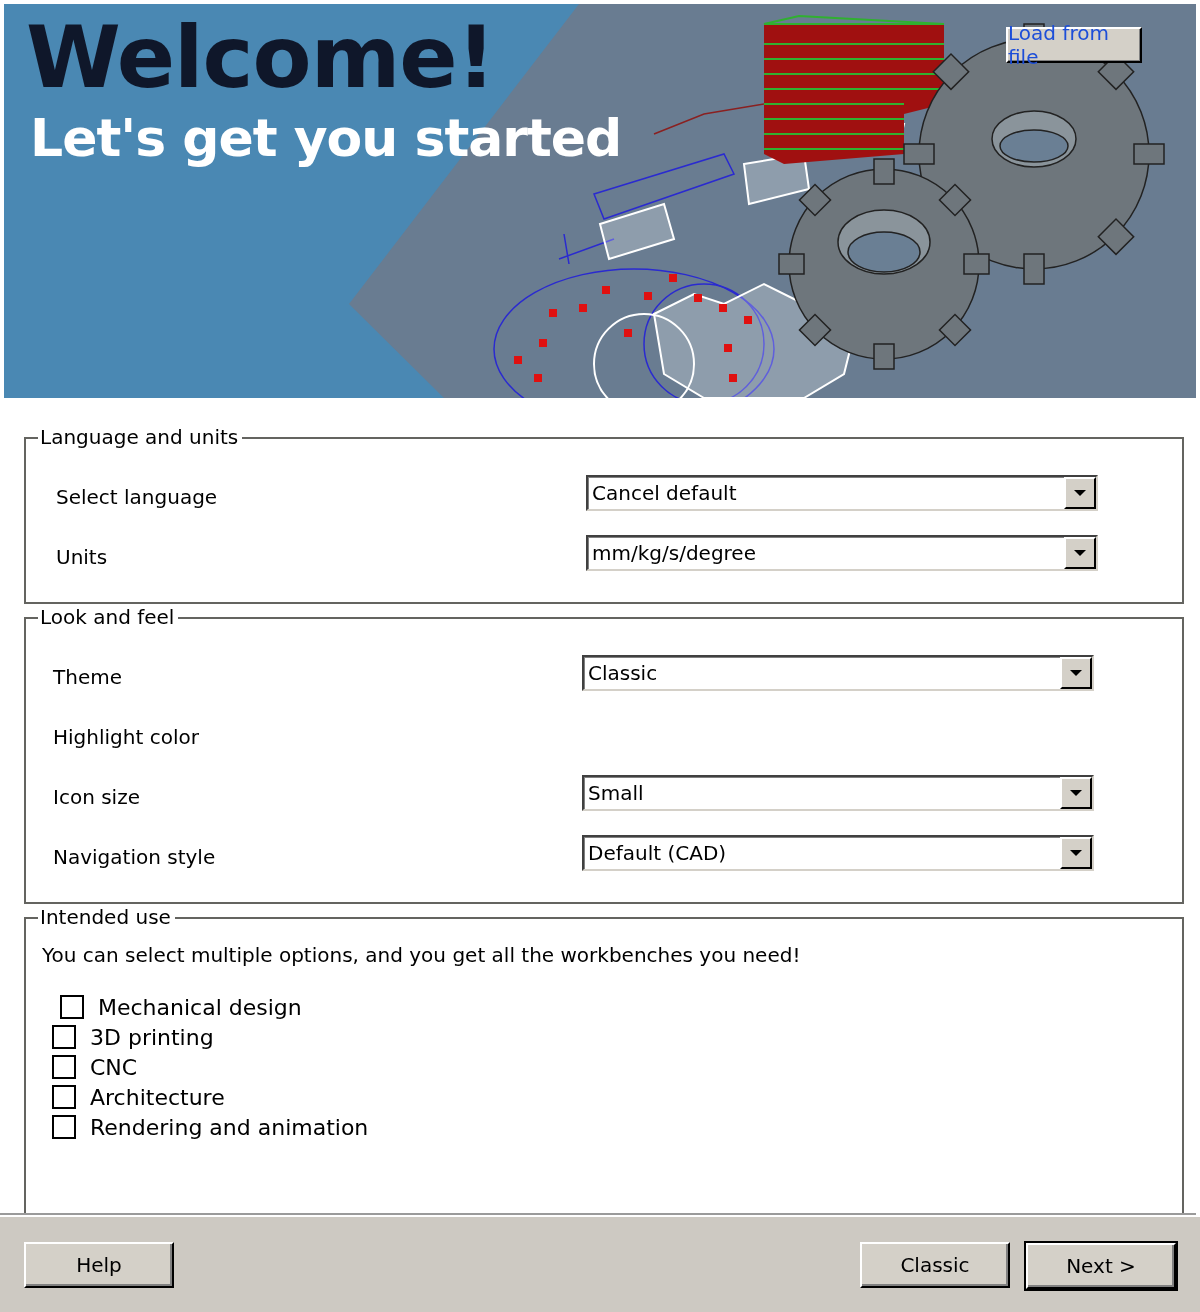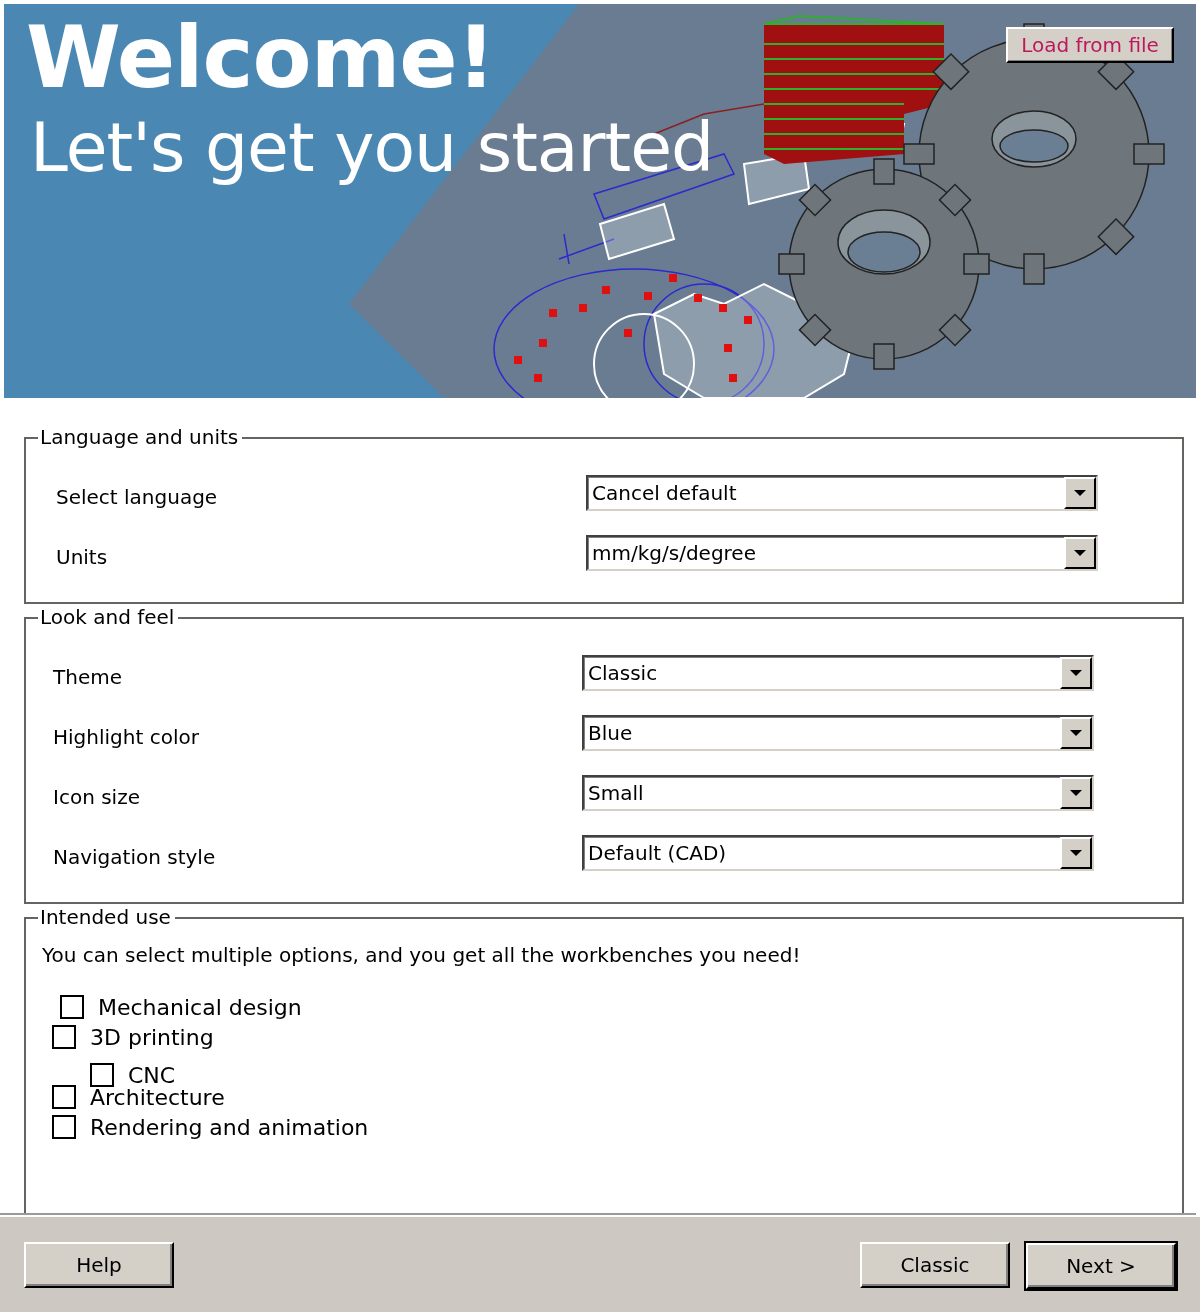--- a/index.html
+++ b/index.html
@@ -14,30 +14,30 @@
   }
   
   .banner {
     position: absolute; left: 4px; top: 4px; width: 1192px; height: 394px;
     background: #697c91; overflow: hidden;
   }
   .banner svg.bg { position: absolute; left: 0; top: 0; }
   .welcome {
     position: absolute; left: 22px; top: 6px;
     font-family: "DejaVu Sans", sans-serif; font-weight: bold;
-    font-size: 86px; color: #ffffff; letter-spacing: -1px; line-height: 1.1;
+    font-size: 86px; color: #0f172a; letter-spacing: -1px; line-height: 1.1;
   }
   .subtitle {
     position: absolute; left: 26px; top: 104px;
-    font-family: "DejaVu Sans", sans-serif; font-weight: normal;
-    font-size: 68px; color: #ffffff; letter-spacing: -1px;
+    font-family: "DejaVu Sans", sans-serif; font-weight: bold;
+    font-size: 52px; color: #ffffff; letter-spacing: -1px;
   }
   .load-btn {
-    position: absolute; left: 1002px; top: 23px; width: 168px; height: 36px;
-    background: #d4d0c8; font-size: 20px; color: #be185d;
+    position: absolute; left: 1002px; top: 23px; width: 136px; height: 36px;
+    background: #d4d0c8; font-size: 20px; color: #1d4ed8;
     border-top: 2px solid #ffffff; border-left: 2px solid #ffffff;
     border-right: 2px solid #000; border-bottom: 2px solid #000;
     box-shadow: inset -1px -1px 0 #808080;
     display: flex; align-items: center; justify-content: center;
     cursor: pointer;
   }
   
   .group {
     position: absolute; left: 24px; width: 1160px;
     border: 2px solid #646460;
@@ -198,26 +198,20 @@
 <div class="group" style="top:617px; height:287px;">
   <div class="group-title">Look and feel</div>
   <div class="row-label" style="left:27px; top:46px;">Theme</div>
   <div class="combo" style="left:556px; top:36px; width:512px;">
     <span class="combo-value">Classic</span>
     <span class="combo-arrow">
         <span class="tri"></span>
       </span>
   </div>
   <div class="row-label" style="left:27px; top:106px;">Highlight color</div>
-  <div class="combo" style="left:556px; top:96px; width:512px;">
-    <span class="combo-value">Blue</span>
-    <span class="combo-arrow">
-        <span class="tri"></span>
-      </span>
-  </div>
   <div class="row-label" style="left:27px; top:166px;">Icon size</div>
   <div class="combo" style="left:556px; top:156px; width:512px;">
     <span class="combo-value">Small</span>
     <span class="combo-arrow">
         <span class="tri"></span>
       </span>
   </div>
   <div class="row-label" style="left:27px; top:226px;">Navigation style</div>
   <div class="combo" style="left:556px; top:216px; width:512px;">
     <span class="combo-value">Default (CAD)</span>
@@ -231,21 +225,21 @@
   <div class="group-title">Intended use</div>
   <div class="hint">You can select multiple options, and you get all the workbenches you need!</div>
   <div class="check-row" style="top:74px;padding-left:8px;">
     <span class="checkbox"></span>
     <span class="check-label">Mechanical design</span>
   </div>
   <div class="check-row" style="top:104px;">
     <span class="checkbox"></span>
     <span class="check-label">3D printing</span>
   </div>
-  <div class="check-row" style="top:142px;margin-left:38px;">
+  <div class="check-row" style="top:134px;">
     <span class="checkbox"></span>
     <span class="check-label">CNC</span>
   </div>
   <div class="check-row" style="top:164px;">
     <span class="checkbox"></span>
     <span class="check-label">Architecture</span>
   </div>
   <div class="check-row" style="top:194px;">
     <span class="checkbox"></span>
     <span class="check-label">Rendering and animation</span>

